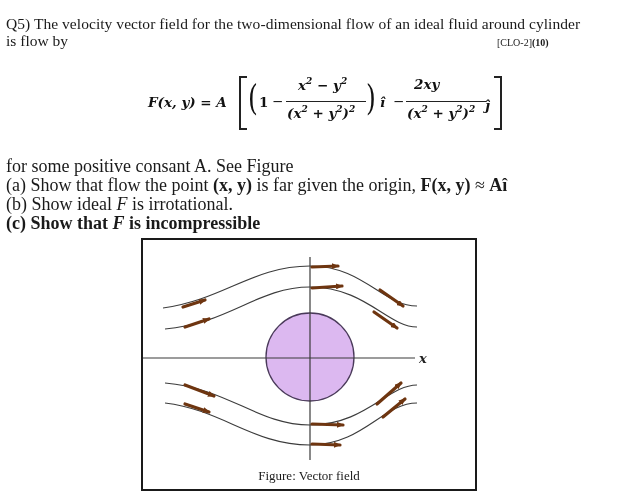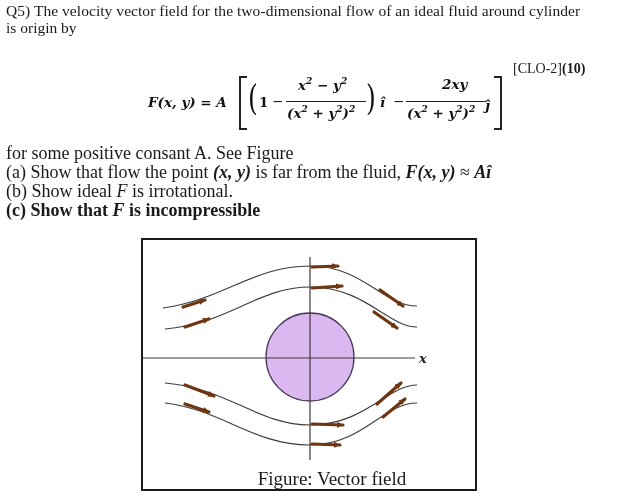--- a/index.html
+++ b/index.html
@@ -1,74 +1,74 @@
 <!DOCTYPE html>
 <html><head>
   <meta charset="utf-8">
   <style>
     html, body { margin:0; padding:0; background:#ffffff; }
     body { width:625px; height:497px; position:relative; overflow:hidden;
            font-family:"Liberation Serif", "DejaVu Serif", serif; color:#1a1a1a; }
-    .line { position:absolute; left:6px; font-size:15.5px; line-height:18px; white-space:nowrap; }
+    .line { position:absolute; left:6px; font-size:15.5px; line-height:18px; white-space:nowrap;margin-top:13px; }
     #q-line1 { top:2px; letter-spacing:0.05px; }
     #q-line2 { top:19px; }
-    #clo { position:absolute; top:37px; left:513px; font-size:14px;margin-top:24px; }
+    #clo { position:absolute; top:37px; left:497px; font-size:10px; }
     #clo b { font-weight:bold; }
     
     #formula { position:absolute; left:148px; top:72px; height:60px; width:360px;
                font-family:"DejaVu Serif", serif; font-size:13.5px; font-weight:bold; color:#111; }
     .f-abs { position:absolute; white-space:nowrap; }
     .frac-bar { position:absolute; height:1.4px; background:#222; }
     .bracket { position:absolute; border:2px solid #222; width:6px; }
     .bracket.left { border-right:none; }
     .bracket.right { border-left:none; }
     .paren { position:absolute; font-weight:normal; font-size:36px; line-height:36px; transform:scaleX(0.7); }
     .sup { font-size:9px; vertical-align:6px; }
     .it { font-style:italic; }
     
     #parts .line { font-size:18px; }
-    .bi { font-weight:bold; font-style:italic; }
+    .bi { font-weight:bold; }
     
     #figure { position:absolute; left:141px; top:238px; width:332px; height:249px;
               border:2.5px solid #1a1a1a; background:#fff; }
     #figure svg { position:absolute; left:0; top:0; }
     #fig-caption { position:absolute; left:0; width:100%; text-align:center; top:228px;
-                   font-size:19px;margin-left:23px; }
+                   font-size:13px; }
   </style>
 </head>
 <body>
 
 <div class="line" id="q-line1">Q5) The velocity vector field for the two-dimensional flow of an ideal fluid around  cylinder</div>
-<div class="line" id="q-line2">is origin by</div>
+<div class="line" id="q-line2">is flow by</div>
 <div id="clo"><span>[CLO-2]</span><b>(10)</b></div>
 
 <div id="formula">
   <span class="f-abs it" style="left:0; top:22px;">F(x, y) = A</span>
   <div class="bracket left" style="left:91px; top:4px; height:50px;"></div>
   <span class="paren" style="left:98px; top:8px;">(</span>
   <span class="f-abs" style="left:111px; top:22px;">1</span>
   <span class="f-abs" style="left:124px; top:21px; font-weight:normal;">−</span>
 
   <span class="f-abs it" style="left:150px; top:4px;text-align:right;">x<span class="sup">2</span> − y<span class="sup">2</span></span>
   <div class="frac-bar" style="left:138px; top:29px; width:80px;"></div>
   <span class="f-abs it" style="left:139px; top:32px;">(x<span class="sup">2</span> + y<span class="sup">2</span>)<span class="sup">2</span></span>
   <span class="paren" style="left:216px; top:8px;">)</span>
   <span class="f-abs it" style="left:232px; top:22px;">ı̂</span>
   <span class="f-abs" style="left:245px; top:21px; font-weight:normal;">−</span>
 
-  <span class="f-abs it" style="left:294px; top:4px;">2xy</span>
+  <span class="f-abs it" style="left:266px; top:4px;">2xy</span>
   <div class="frac-bar" style="left:258px; top:29px; width:80px;"></div>
   <span class="f-abs it" style="left:259px; top:32px;">(x<span class="sup">2</span> + y<span class="sup">2</span>)<span class="sup">2</span></span>
   <span class="f-abs it" style="left:337px; top:25px;">ȷ̂</span>
   <div class="bracket right" style="left:346px; top:4px; height:50px;"></div>
 </div>
 
 <div id="parts">
   <div class="line" style="top:144px;">for some positive consant A. See Figure</div>
-  <div class="line" style="top:163px;"><span>(a) Show that flow the point </span><span class="bi">(x, y)</span><span> is far from the fluid, </span><span class="bi">F(x, y)</span><span> ≈ </span><span class="bi">Aî</span></div>
+  <div class="line" style="top:163px;"><span>(a) Show that flow the point </span><span class="bi">(x, y)</span><span> is far given the origin, </span><span class="bi">F(x, y)</span><span> ≈ </span><span class="bi">Aî</span></div>
   <div class="line" style="top:182px;"><span>(b) Show ideal </span><span class="it">F</span><span> is irrotational.</span></div>
   <div class="line" style="top:201px;font-weight:bold;"><span>(c) Show that </span><span class="it">F</span><span> is incompressible</span></div>
 </div>
 
 <div id="figure">
   <svg width="332" height="249" viewBox="0 0 332 249">
     <defs>
       <marker id="ah" markerWidth="7" markerHeight="6" refX="6" refY="3" orient="auto" markerUnits="userSpaceOnUse">
         <path d="M0,0 L7,3 L0,6 Z" fill="#6e3510"></path>
       </marker>

